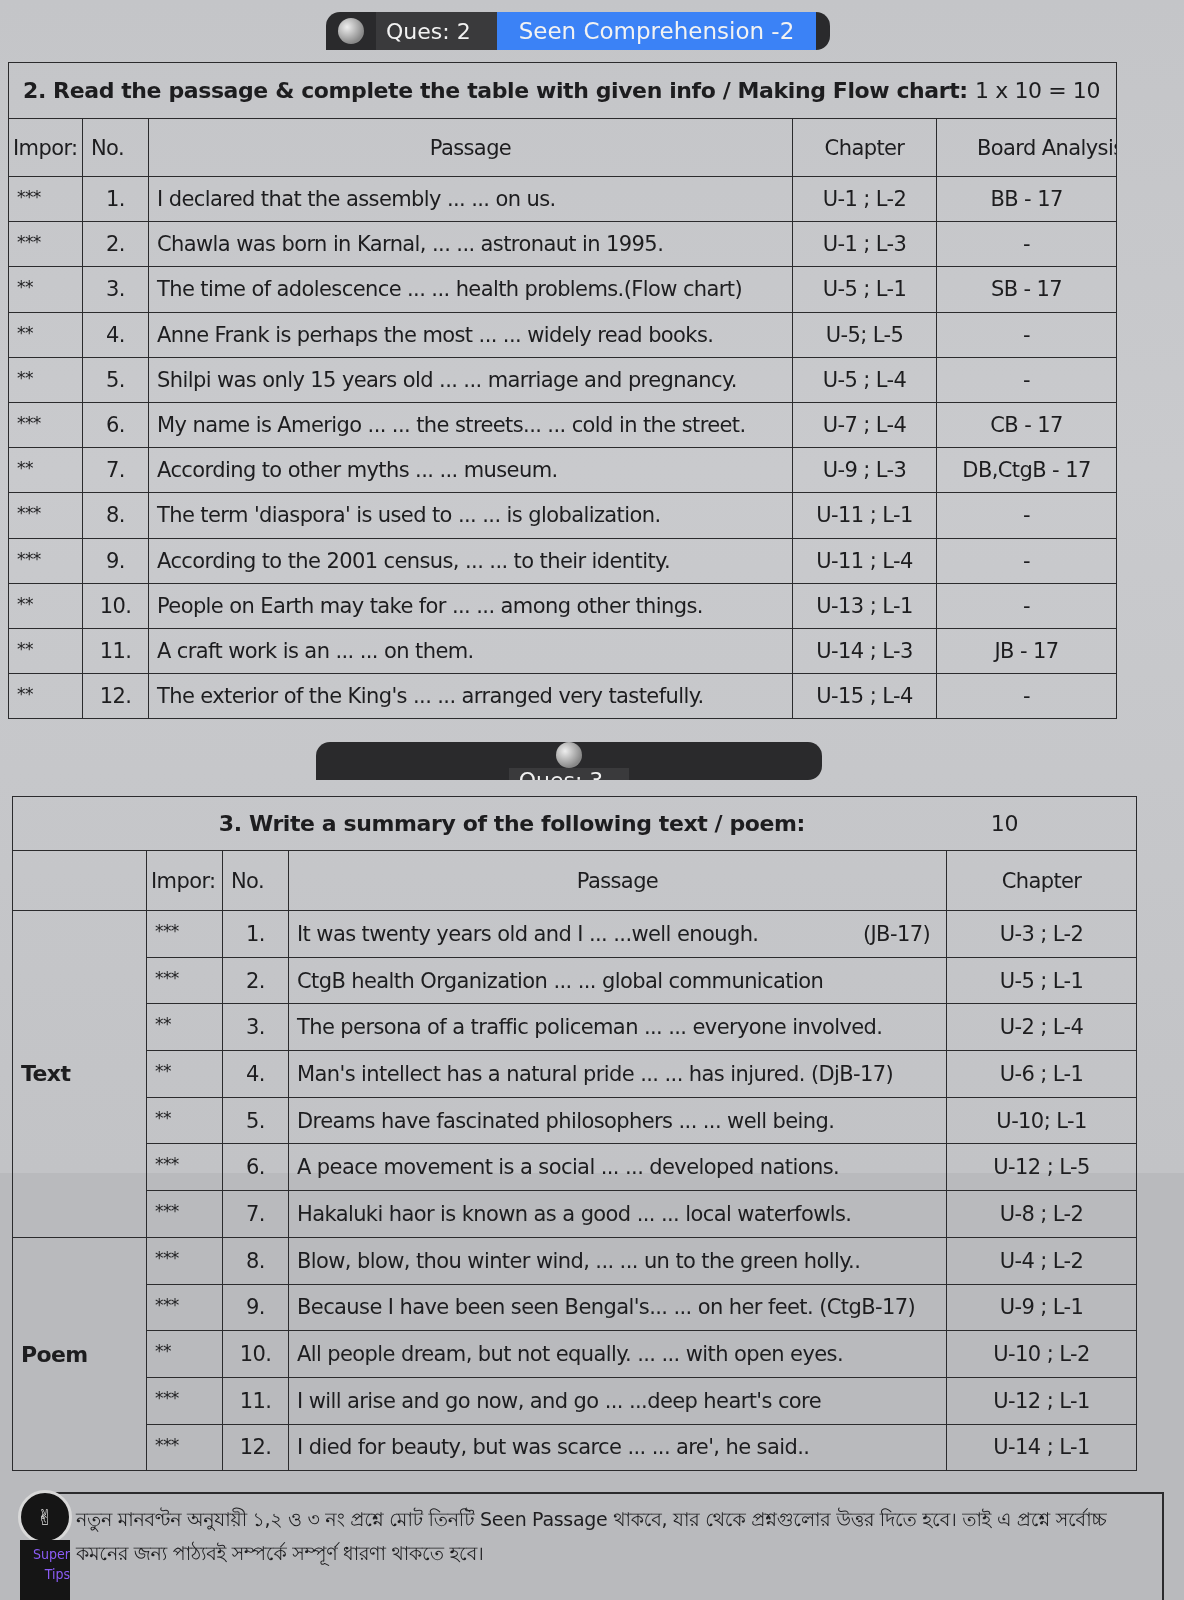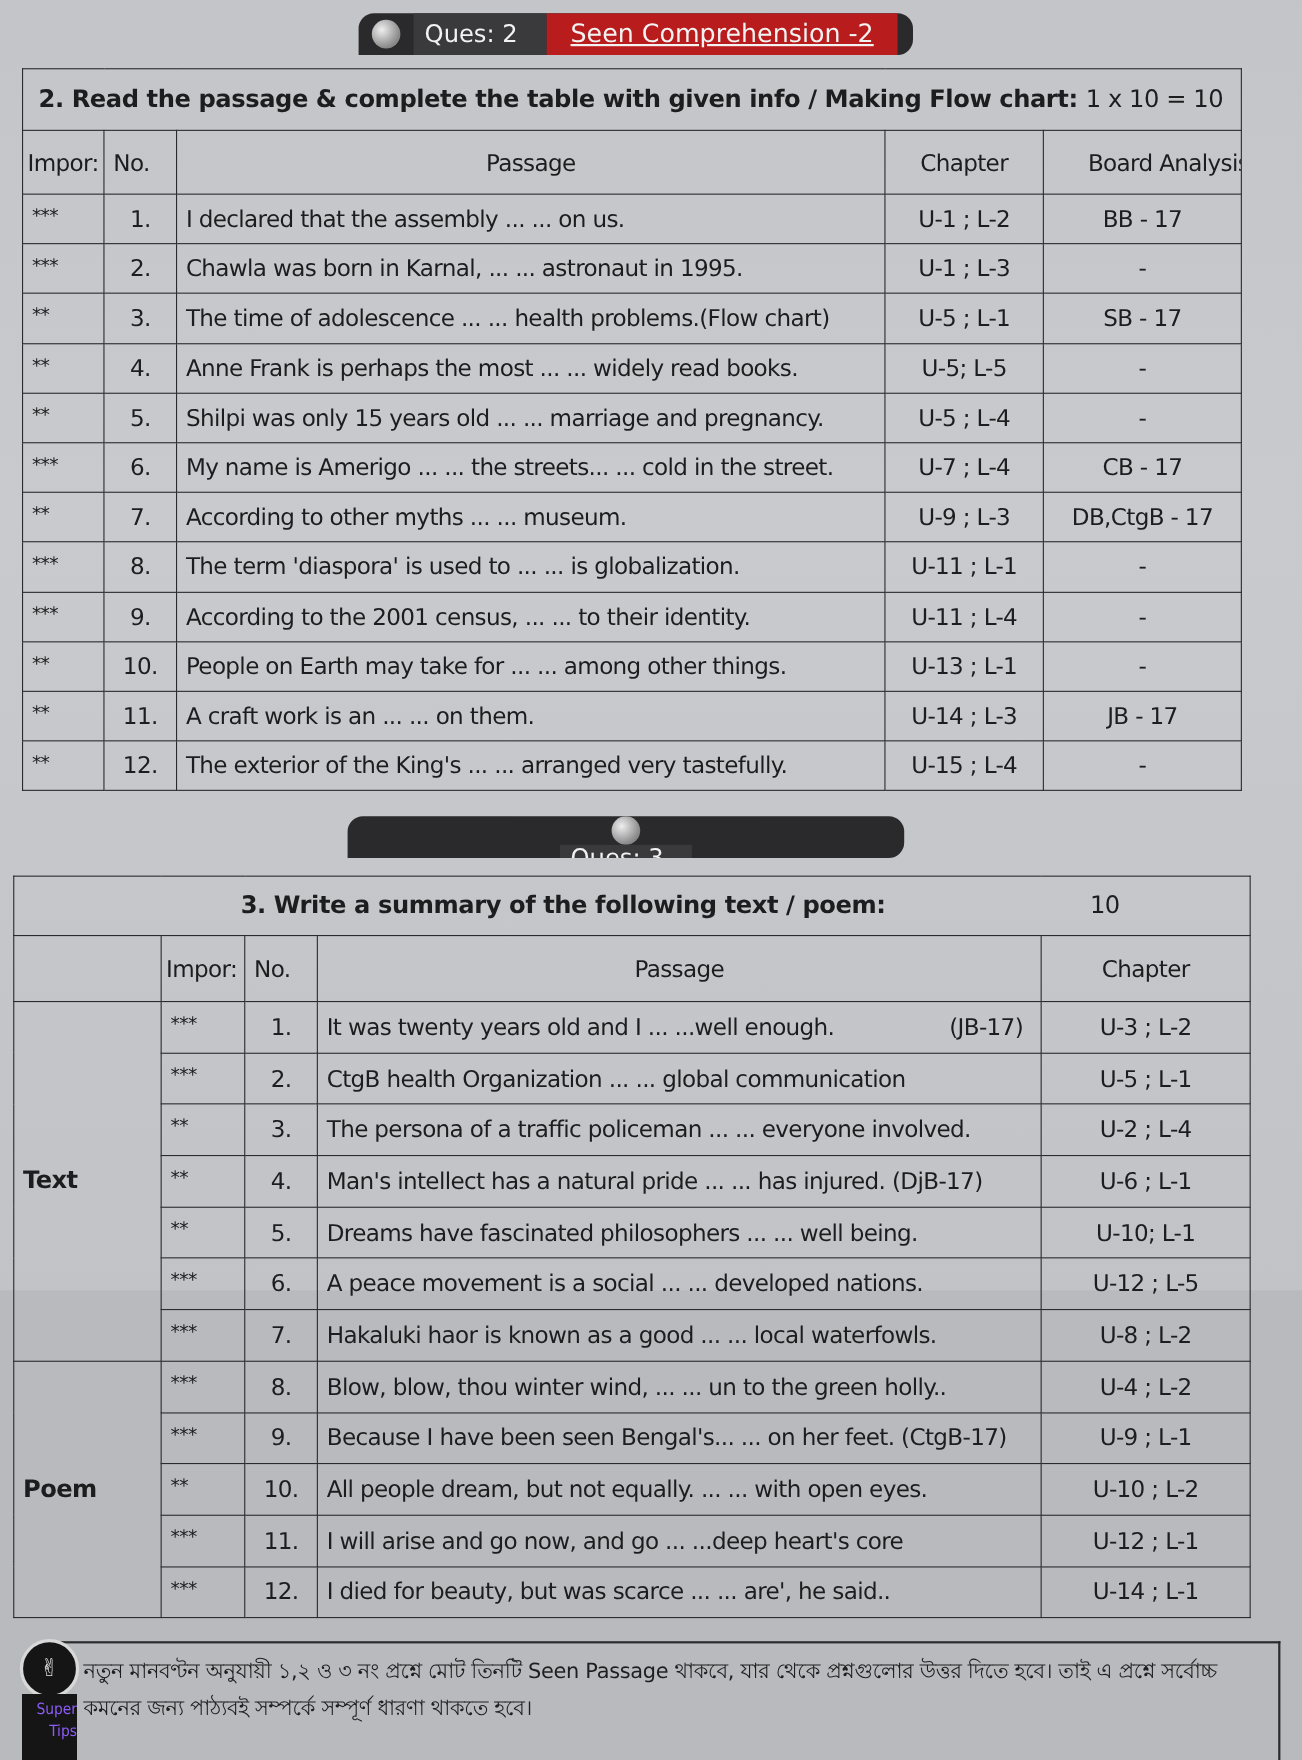--- a/index.html
+++ b/index.html
@@ -26,31 +26,30 @@
     margin: 0 12px 0 12px; flex: none;
   }
   .ques-banner .qlabel {
     font-family: "DejaVu Sans", sans-serif; font-size: 22px; font-weight: normal;
     background: #3a3a3c; height: 100%; display: flex; align-items: center;
     padding: 0 26px 0 10px;
   }
   .ques-banner .qtitle {
     font-family: "DejaVu Sans", sans-serif; font-size: 23px;
     height: 100%; display: flex; align-items: center; padding: 0 22px;
-    background: #b91c1c;
-    text-decoration: underline;
+    background: #3b82f6;
   }
   
   table { border-collapse: collapse; position: absolute; table-layout: fixed; }
   td, th {
     border: 1.5px solid #2b2b2d; font-weight: normal;
     font-family: "DejaVu Sans", sans-serif; font-size: 21px;
     letter-spacing: -0.6px; padding: 0 8px; white-space: nowrap; overflow: hidden;
   }
-  .q2 { left: 20px; top: 62px; width: 1108px; }
+  .q2 { left: 8px; top: 62px; width: 1108px; }
   .q2 .title-cell { height: 56px; font-size: 22px; font-weight: bold; padding-left: 14px; letter-spacing: -0.4px; }
   .q2 .title-cell .marks { font-weight: normal; }
   .q2 thead tr.cols th { height: 58px; }
   .q2 tbody td { height: 45.2px; }
   .imp { font-size: 17px; vertical-align: top; padding-top: 10px; }
   .num { text-align: center; }
   .center { text-align: center; }
   .q3 { left: 12px; top: 796px; width: 1124px; }
   .q3 .title-cell { height: 54px; font-size: 22px; font-weight: bold; padding-left: 20px; letter-spacing: -0.4px; }
   .q3 .title-cell .marks { float: right; font-weight: normal; margin-right: 110px; }

